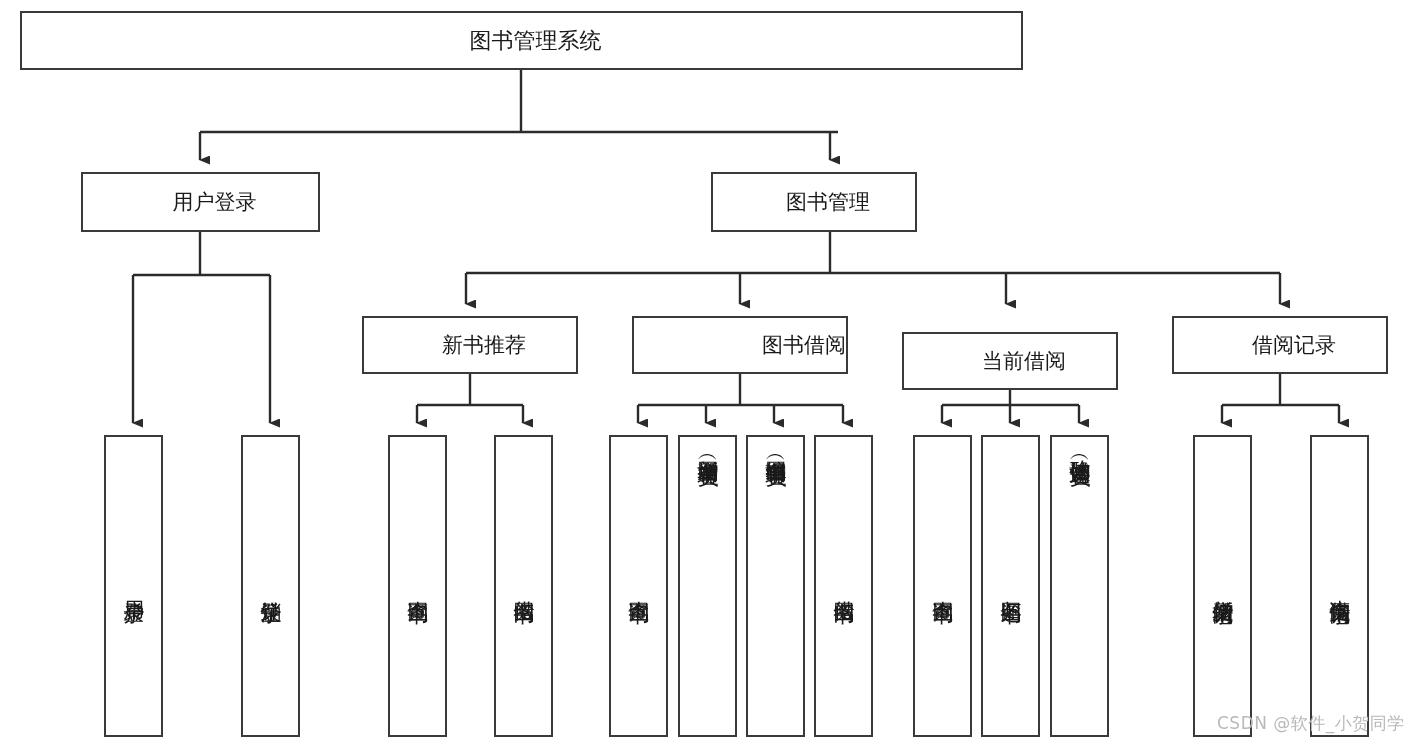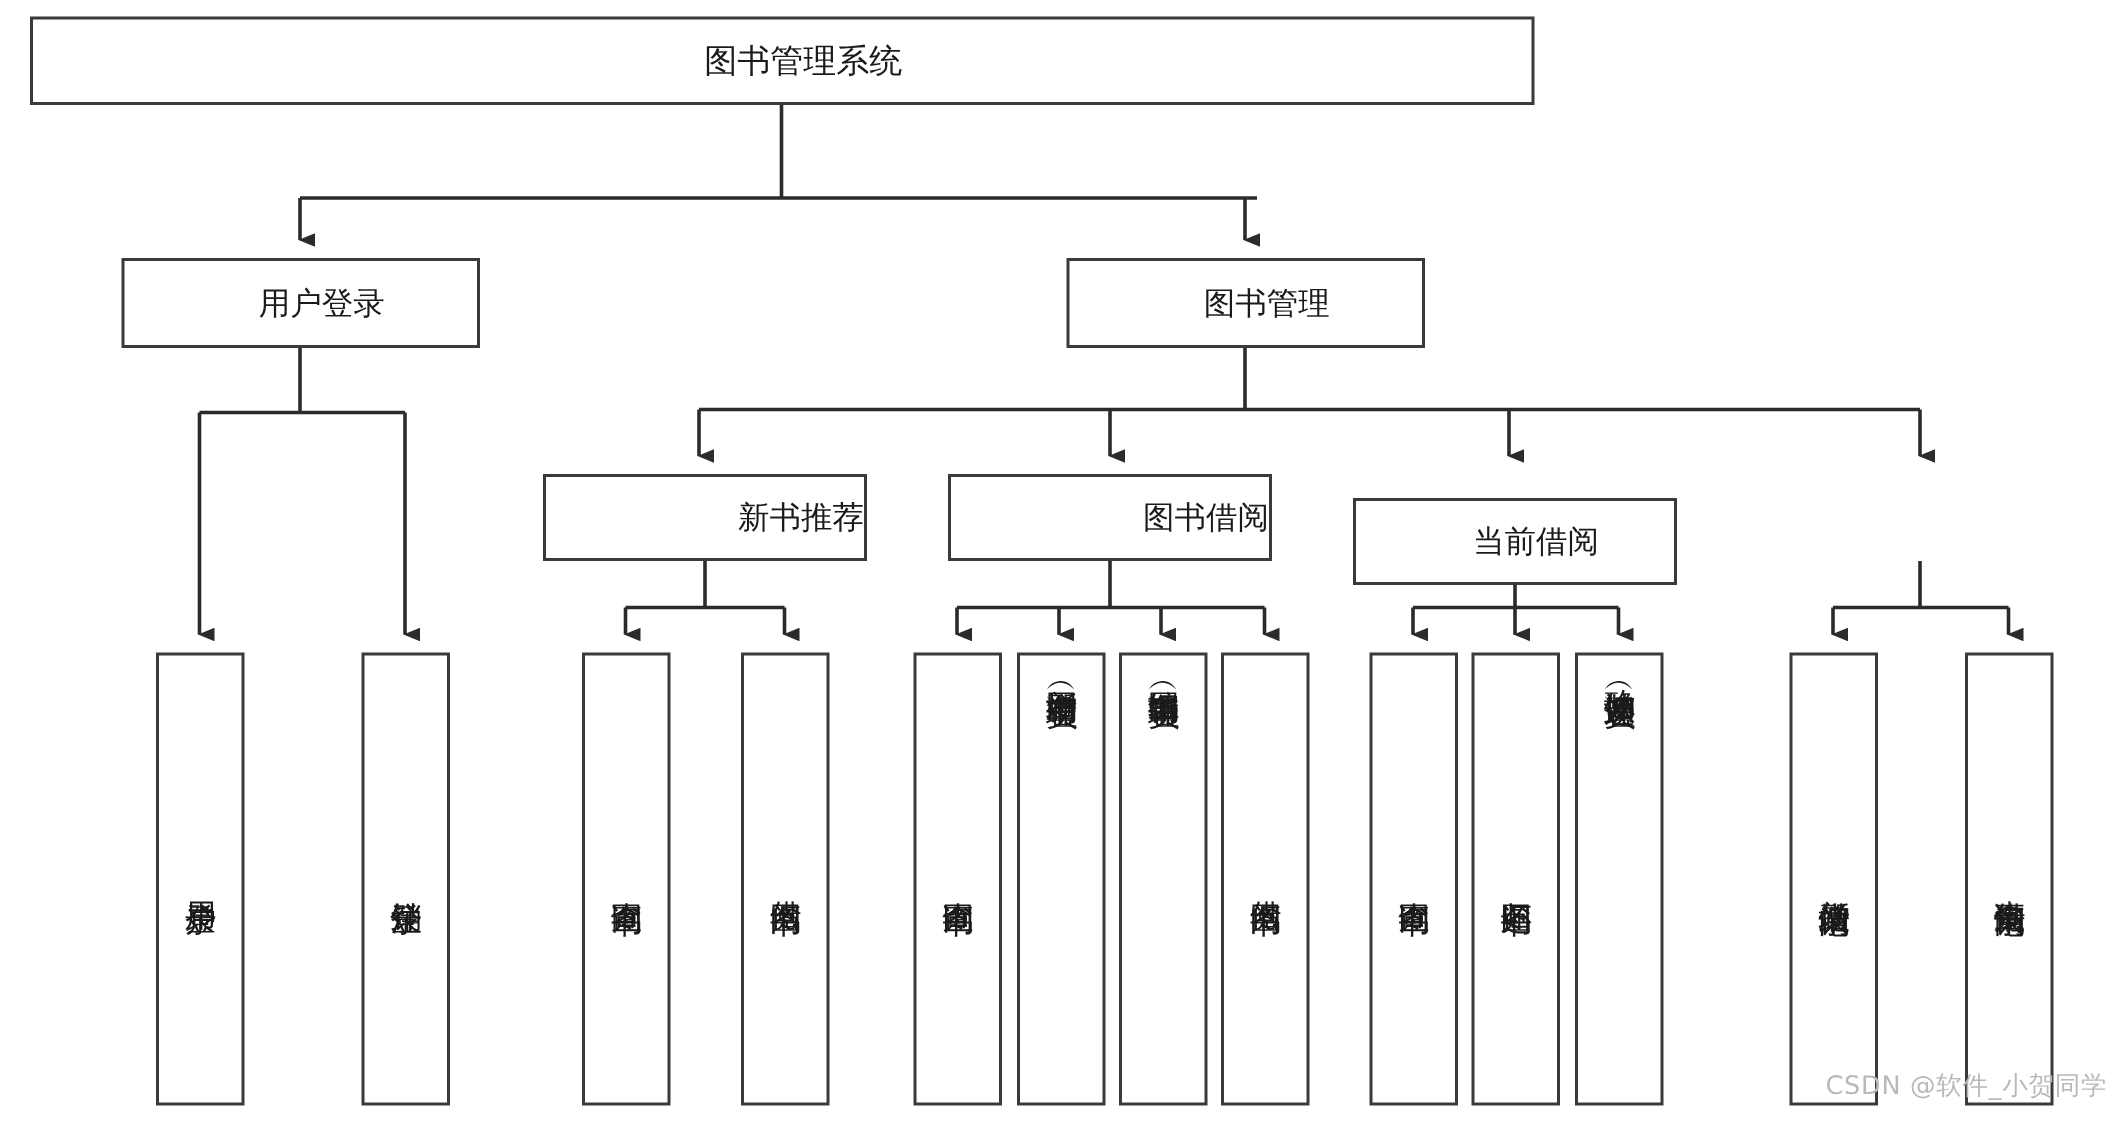--- a/index.html
+++ b/index.html
@@ -136,36 +136,39 @@
   </svg>
 
   <div class="node root" style="left:20px; top:11px; width:1003px; height:59px;">
     <span>图书管理系统</span>
   </div>
 
   <div class="node lvl1" style="left:81px; top:172px; width:239px; height:60px;">
     <span>用户登录</span>
   </div>
 
-  <div class="node lvl1" style="left:711px; top:172px; width:239px; height:60px;">
+  <div class="node lvl1" style="left:711px; top:172px; width:206px; height:60px;">
     <span>图书管理</span>
   </div>
 
-  <div class="node lvl2" style="left:362px; top:316px; width:216px; height:58px;justify-content:flex-end;">
+  <div class="node lvl2" style="left:362px; top:316px; width:216px; height:58px;">
     <span>新书推荐</span>
   </div>
 
   <div class="node lvl2" style="left:632px; top:316px; width:216px; height:58px;justify-content:flex-end;">
     <span>图书借阅</span>
   </div>
 
   <div class="node lvl2" style="left:902px; top:332px; width:216px; height:58px;">
     <span>当前借阅</span>
   </div>
 
+  <div class="node lvl2" style="left:1172px; top:316px; width:216px; height:58px;">
+    <span>借阅记录</span>
+  </div>
 
   <div class="node leaf" style="left:104px; top:435px; width:59px; height:302px;">
     <span class="leaf-label">用户登录</span>
   </div>
 
   <div class="node leaf" style="left:241px; top:435px; width:59px; height:302px;">
     <span class="leaf-label">注销登录</span>
   </div>
 
   <div class="node leaf" style="left:388px; top:435px; width:59px; height:302px;">

